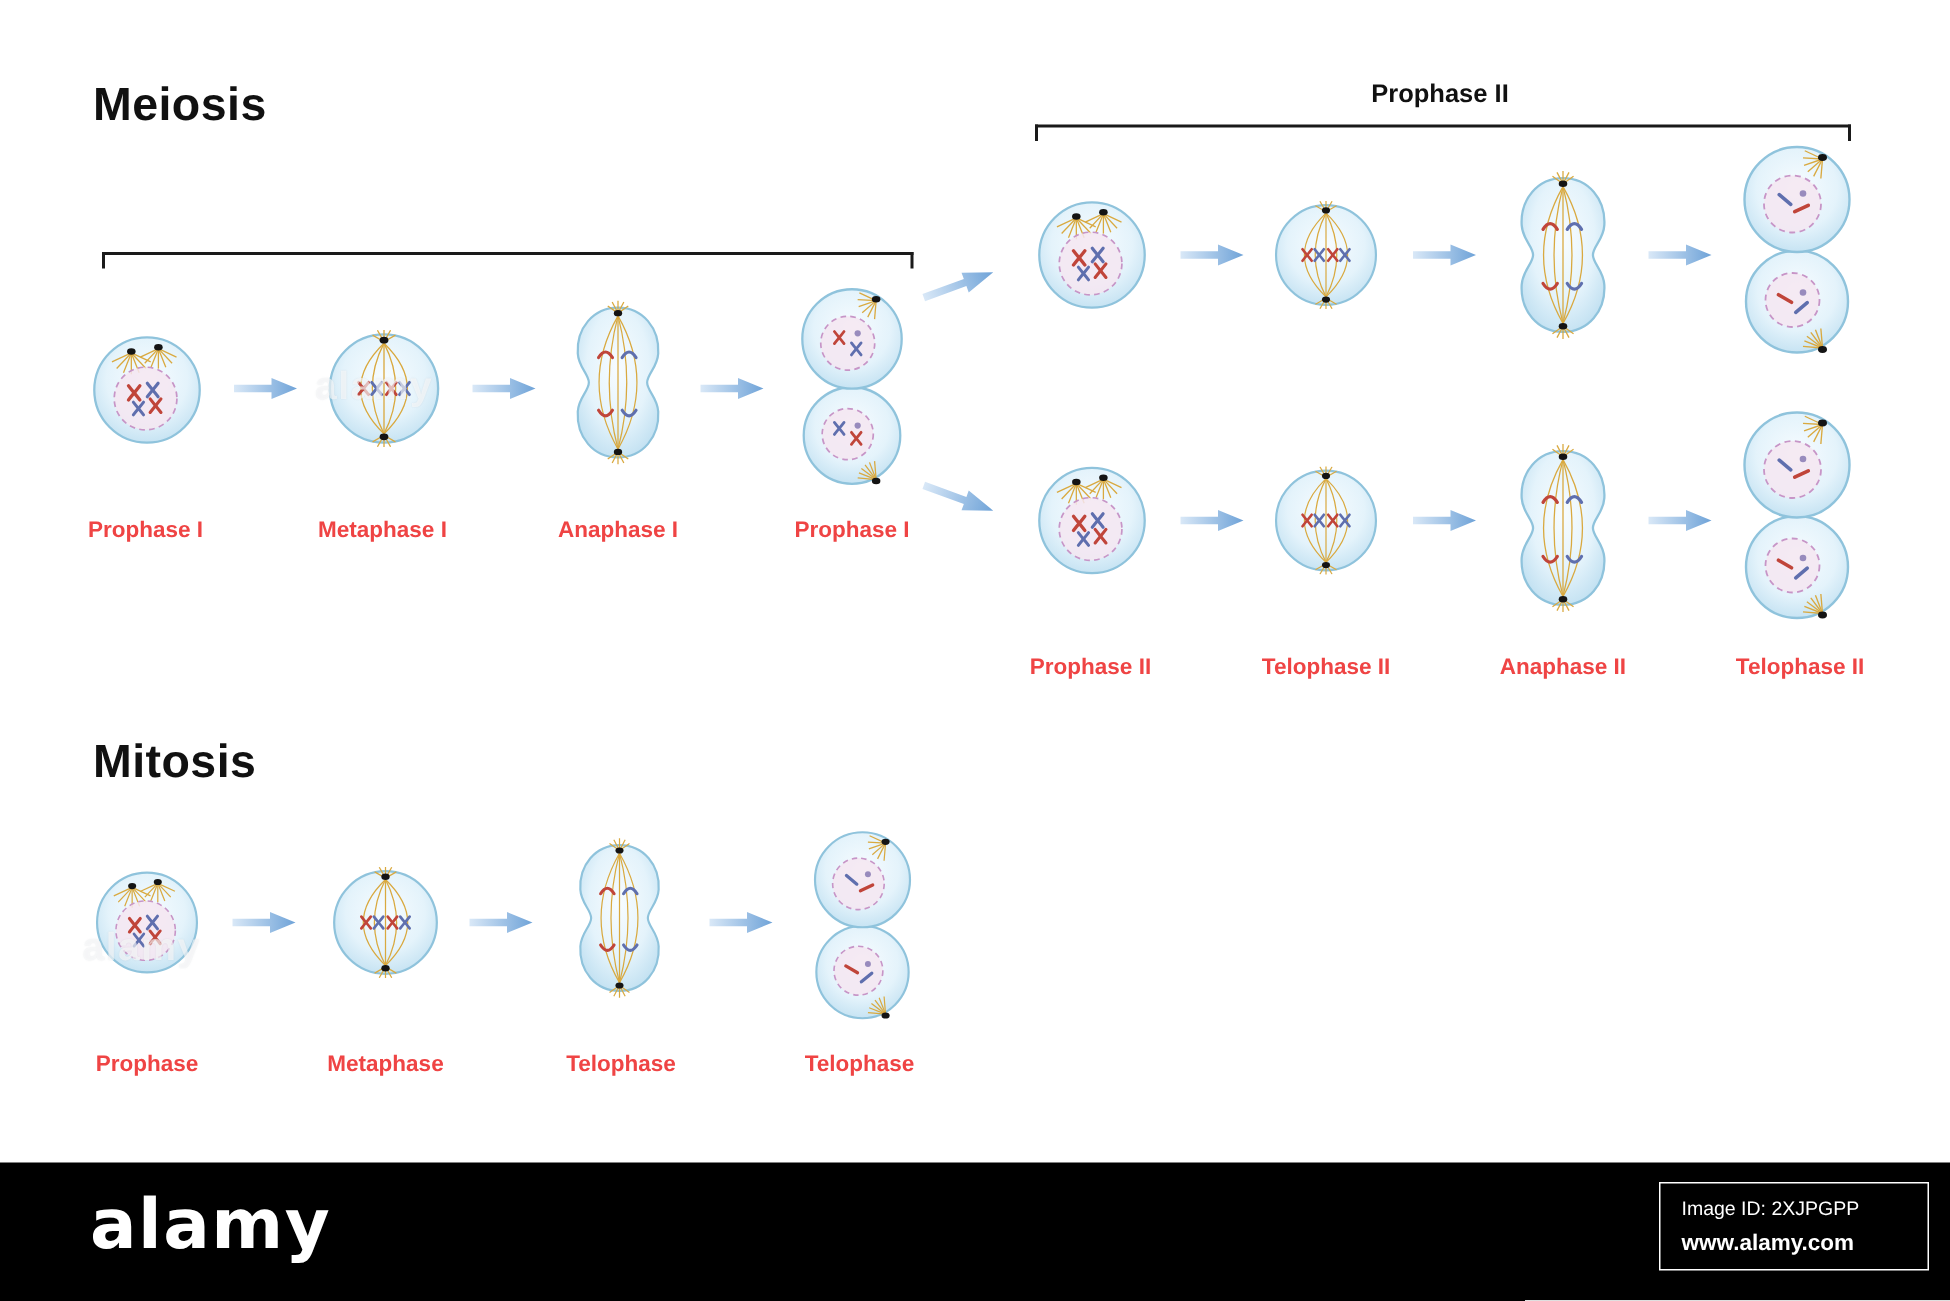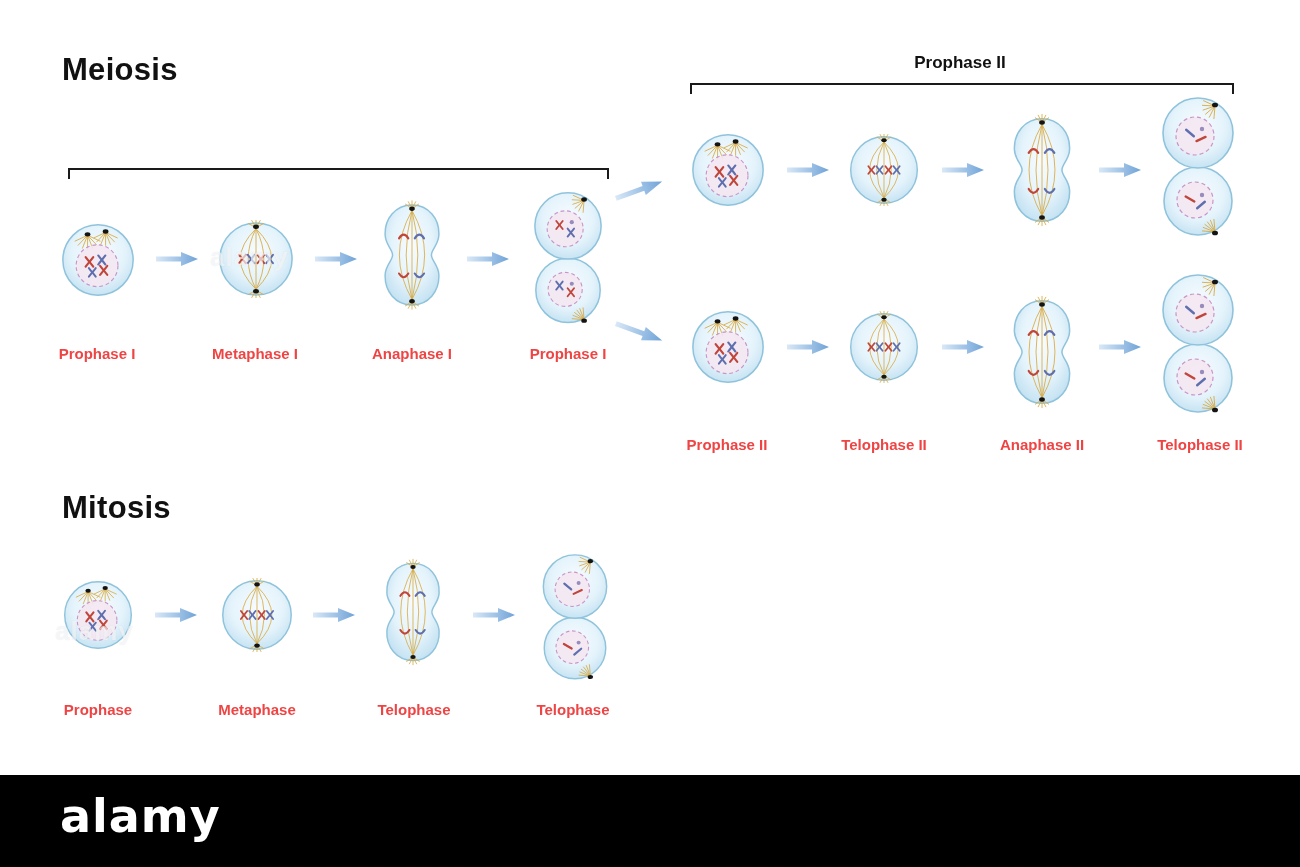--- a/index.html
+++ b/index.html
@@ -828,15 +828,19 @@
   <div class="stage-label" id="l-mit-0">Prophase</div>
   <div class="stage-label" id="l-mit-1">Metaphase</div>
   <div class="stage-label" id="l-mit-2">Telophase</div>
   <div class="stage-label" id="l-mit-3">Telophase</div>
 
   <div class="wm" id="wm1">alamy</div>
   <div class="wm" id="wm2">alamy</div>
 
   <div class="footer">
     <div class="brand">alamy</div>
+    <div class="info-box">
+      <div class="info-id">Image ID: 2XJPGPP</div>
+      <div class="info-url">www.alamy.com</div>
+    </div>
   </div>
 
 </div>
 
 </body></html>

